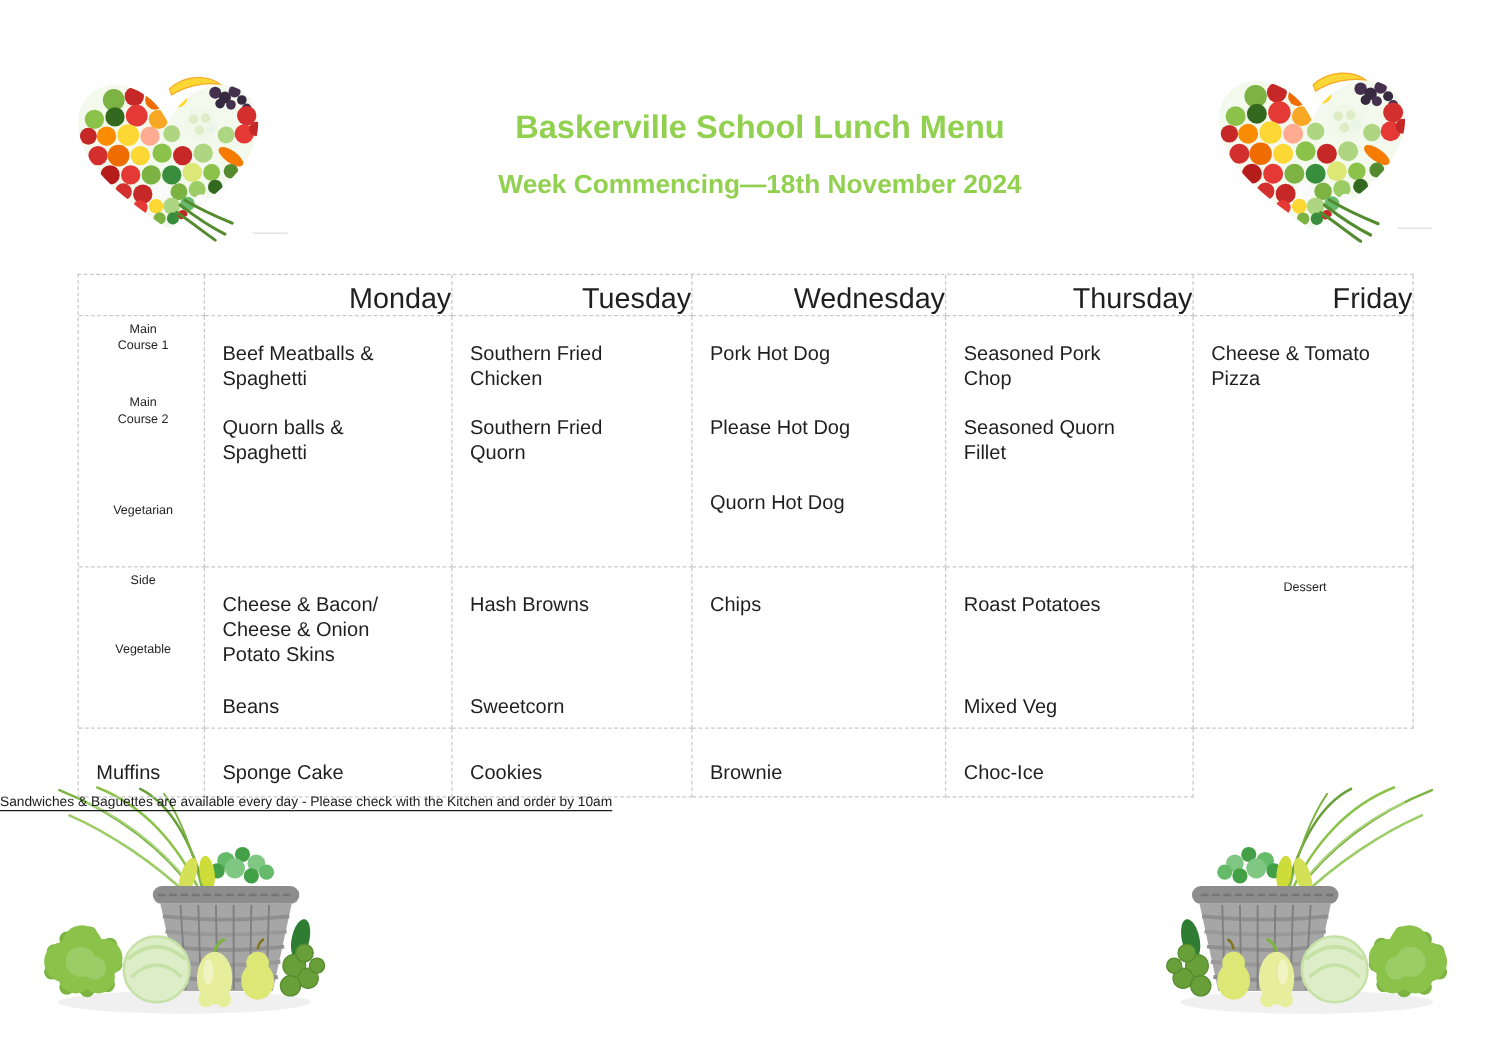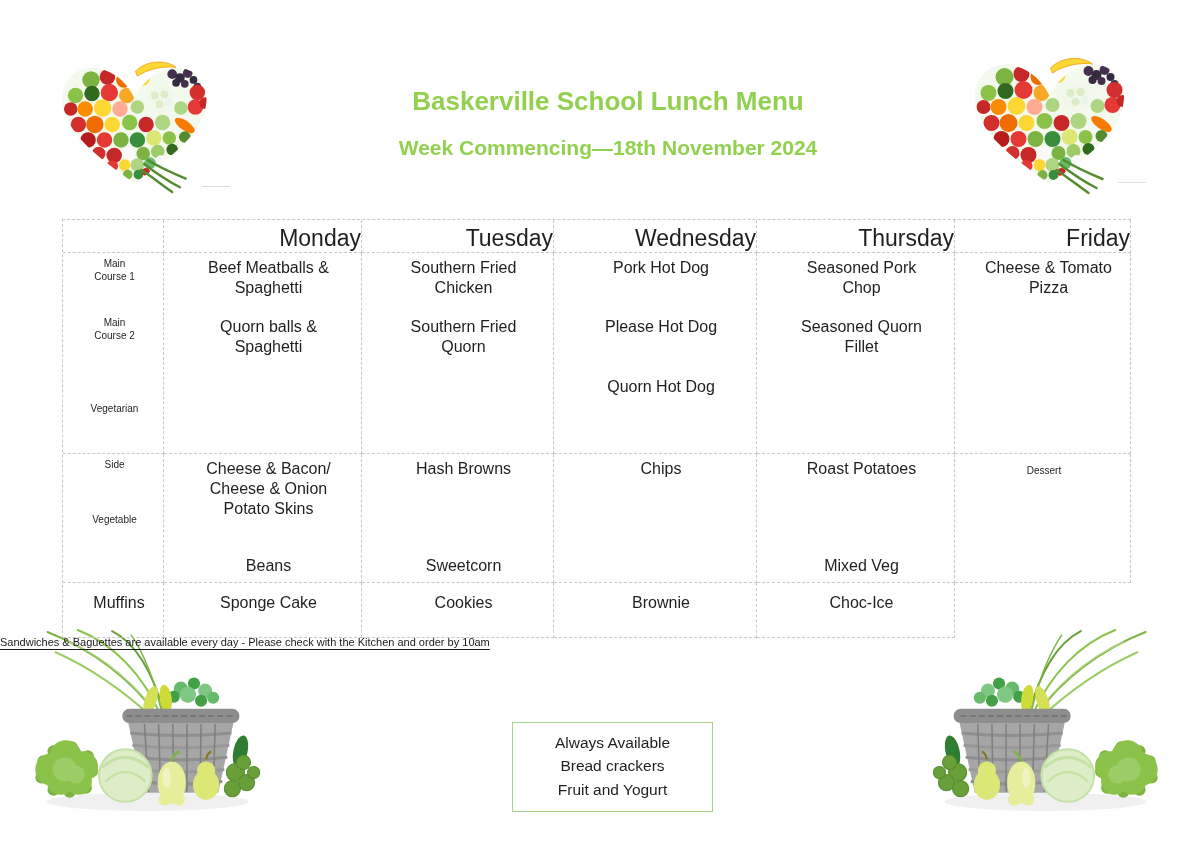--- a/index.html
+++ b/index.html
@@ -11,21 +11,21 @@
   .subtitle{position:absolute;top:136px;left:0;right:0;text-align:center;
          font-size:21px;font-weight:bold;z-index:2;}
   
   .menu-table{position:absolute;left:62px;top:219px;z-index:2;display:grid;
       grid-template-columns:101px 198px 192px 203px 198px 176px;
       grid-template-rows:33px 201px 129px 55px;
       border-top:1px dashed #c9c9c9;border-left:1px dashed #c9c9c9;}
   .cell{position:relative;border-right:1px dashed #c9c9c9;border-bottom:1px dashed #c9c9c9;
         font-size:16px;line-height:1.25;color:#1f1f1f;}
   .head{font-weight:normal;font-size:23px;text-align:right;padding-top:4px;}
-  .slot{position:absolute;left:14px;right:2px;text-align:center;white-space:pre-line;}
+  .slot{position:absolute;left:14px;right:2px;white-space:pre-line;margin-top:16px;}
   .lslot{position:absolute;left:5px;right:2px;text-align:center;white-space:pre-line;font-size:10px;}
   .s1{top:5px;}  .s2{top:64px;}  .s3{top:124px;}
   .l1{top:5px;}  .l2{top:64px;}  .l3{top:150px;}
   .st{top:5px;}  .sb{bottom:6px;}
   .ls1{top:5px;} .ls2{top:60px;}
   .d{top:10px;}  .ld{top:11px;}
   
   .footnote{position:absolute;top:636px;left:0;right:0;text-align:left;font-size:11px;
             color:#1a1a1a;text-decoration:underline;text-underline-offset:3px;z-index:2;}
   
@@ -286,25 +286,20 @@
     <div class="cell">
       <div class="slot d">Brownie</div>
     </div>
     <div class="cell">
       <div class="slot d">Choc-Ice</div>
     </div>
   </div>
 
   <div class="footnote">Sandwiches &amp; Baguettes are available every day - Please check with the Kitchen and order by 10am</div>
 
-  <div class="always-box">
-    <div>Always Available</div>
-    <div>Bread crackers</div>
-    <div>Fruit and Yogurt</div>
-  </div>
 
   <div class="deco basket-left">
     <svg viewBox="0 0 230 190" width="235" height="192">
       <ellipse cx="115" cy="172" rx="100" ry="9" fill="#f0f0f0"></ellipse>
       <g fill="none" stroke-linecap="round">
         <path d="M124 86 C100 52 62 22 16 4" stroke="#7cb342" stroke-width="2"></path>
         <path d="M128 86 C110 46 82 16 46 2" stroke="#8bc34a" stroke-width="2"></path>
         <path d="M132 86 C120 42 102 14 80 3" stroke="#689f38" stroke-width="2"></path>
         <path d="M121 90 C92 62 56 38 24 24" stroke="#9ccc65" stroke-width="2"></path>
         <path d="M130 87 C122 52 112 26 99 7" stroke="#7cb342" stroke-width="1.5"></path>

